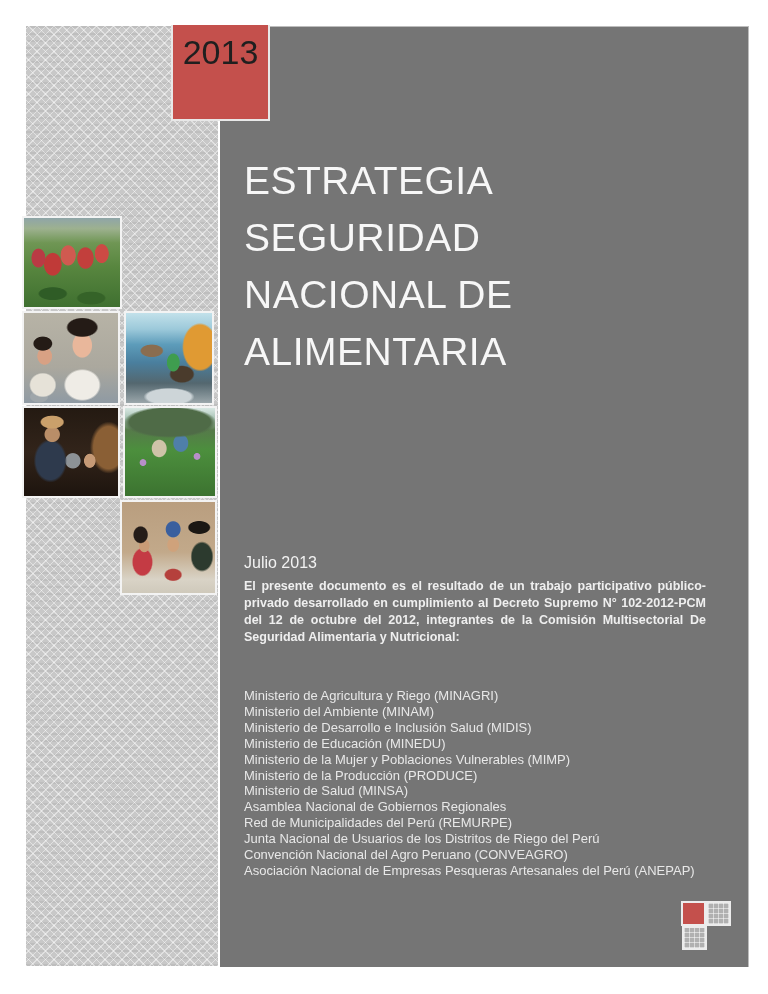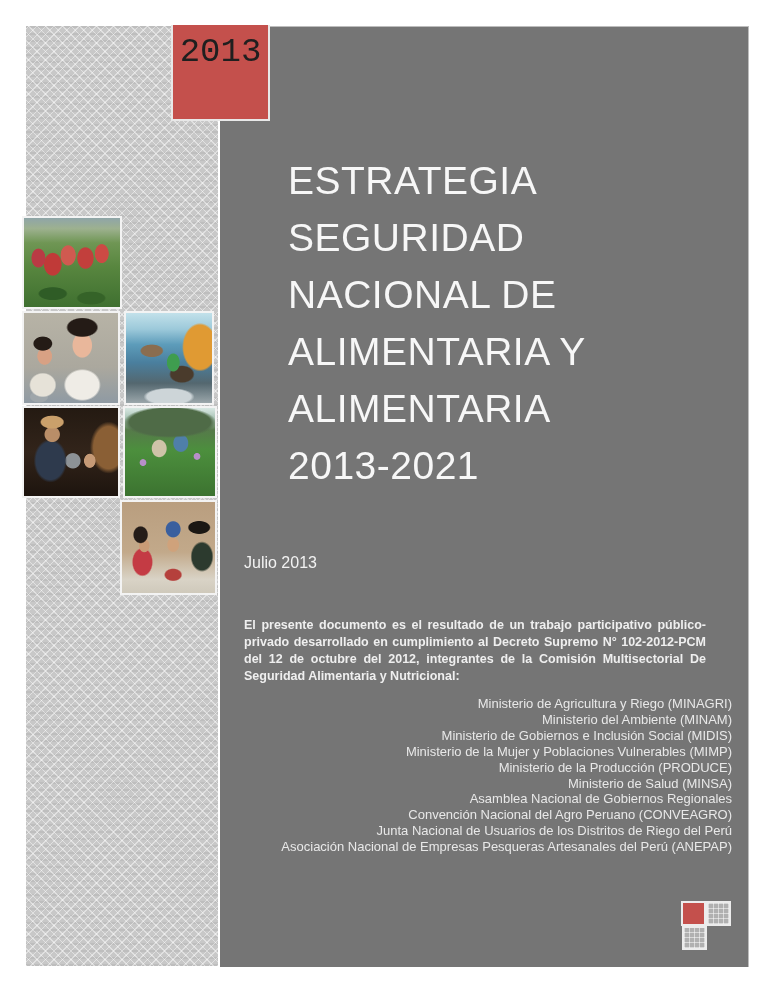--- a/index.html
+++ b/index.html
@@ -29,41 +29,40 @@
   
   .year-badge{
     position:absolute;left:171px;top:25px;width:99px;height:96px;
     background:#c4504c;
     border:2px solid #e8e8e8;border-top:none;
     box-sizing:border-box;
     display:flex;justify-content:center;
     color:#1f1f1f;
     font-size:34px;line-height:34px;
     padding-top:10px;
-    font-family:Liberation Mono, monospace;
   }
   
   .title{
     position:absolute;left:244px;top:152px;
     color:#f7f7f7;font-size:39px;line-height:57px;font-weight:400;
-    letter-spacing:.5px;white-space:nowrap;margin-left:44px;
+    letter-spacing:.5px;white-space:nowrap;
   }
   .date{
     position:absolute;left:244px;top:548px;
     color:#f2f2f2;font-size:16px;line-height:30px;font-weight:400;
   }
   .intro{
-    position:absolute;left:244px;top:617px;width:462px;
+    position:absolute;left:244px;top:578px;width:462px;
     color:#efefef;font-size:12.5px;line-height:17px;font-weight:700;
     text-align:justify;
   }
   .members{
     position:absolute;left:244px;top:688px;width:480px;
     color:#e8e8e8;font-size:13px;line-height:15.9px;font-weight:400;
-    list-style:none;margin:8px;padding:0;text-align:right;
+    list-style:none;margin:0;padding:0;
   }
   
   .photo{position:absolute;border:2px solid #f3f3f3;box-sizing:border-box;}
   .photo-harvest-field{
     left:22px;top:216px;width:100px;height:93px;
     background-image:
       radial-gradient(11px 15px at 15% 45%, #b93b44 60%, transparent 66%),
       radial-gradient(14px 18px at 30% 52%, #c03a38 60%, transparent 66%),
       radial-gradient(12px 16px at 46% 42%, #d05a50 60%, transparent 66%),
       radial-gradient(13px 17px at 64% 45%, #c23f3c 60%, transparent 66%),
@@ -157,39 +156,39 @@
   <div class="photo photo-andean-children"></div>
 
   <div class="year-badge">
     <span>2013</span>
   </div>
 
   <div class="title">
     <div>ESTRATEGIA</div>
     <div>SEGURIDAD</div>
     <div>NACIONAL DE</div>
-    <div>ALIMENTARIA Y</div>
     <div>ALIMENTARIA</div>
-    <div>2013-2021</div>
   </div>
 
   <div class="date">Julio 2013</div>
 
   <div class="intro">El presente documento es el resultado de un trabajo participativo público-privado desarrollado en cumplimiento al Decreto Supremo N° 102-2012-PCM del 12 de octubre del 2012, integrantes de la Comisión Multisectorial De Seguridad Alimentaria y Nutricional:</div>
 
   <ul class="members">
     <li>Ministerio de Agricultura y Riego (MINAGRI)</li>
     <li>Ministerio del Ambiente (MINAM)</li>
-    <li>Ministerio de Gobiernos e Inclusión Social (MIDIS)</li>
+    <li>Ministerio de Desarrollo e Inclusión Salud (MIDIS)</li>
+    <li>Ministerio de Educación (MINEDU)</li>
     <li>Ministerio de la Mujer y Poblaciones Vulnerables (MIMP)</li>
     <li>Ministerio de la Producción (PRODUCE)</li>
     <li>Ministerio de Salud (MINSA)</li>
     <li>Asamblea Nacional de Gobiernos Regionales</li>
+    <li>Red de Municipalidades del Perú (REMURPE)</li>
+    <li>Junta Nacional de Usuarios de los Distritos de Riego del Perú</li>
     <li>Convención Nacional del Agro Peruano (CONVEAGRO)</li>
-    <li>Junta Nacional de Usuarios de los Distritos de Riego del Perú</li>
     <li>Asociación Nacional de Empresas Pesqueras Artesanales del Perú (ANEPAP)</li>
   </ul>
 
   <div>
     <div class="deco-square deco-red"></div>
     <div class="deco-square deco-grid deco-grid-top"></div>
     <div class="deco-square deco-grid deco-grid-bottom"></div>
   </div>
 
 </div>

